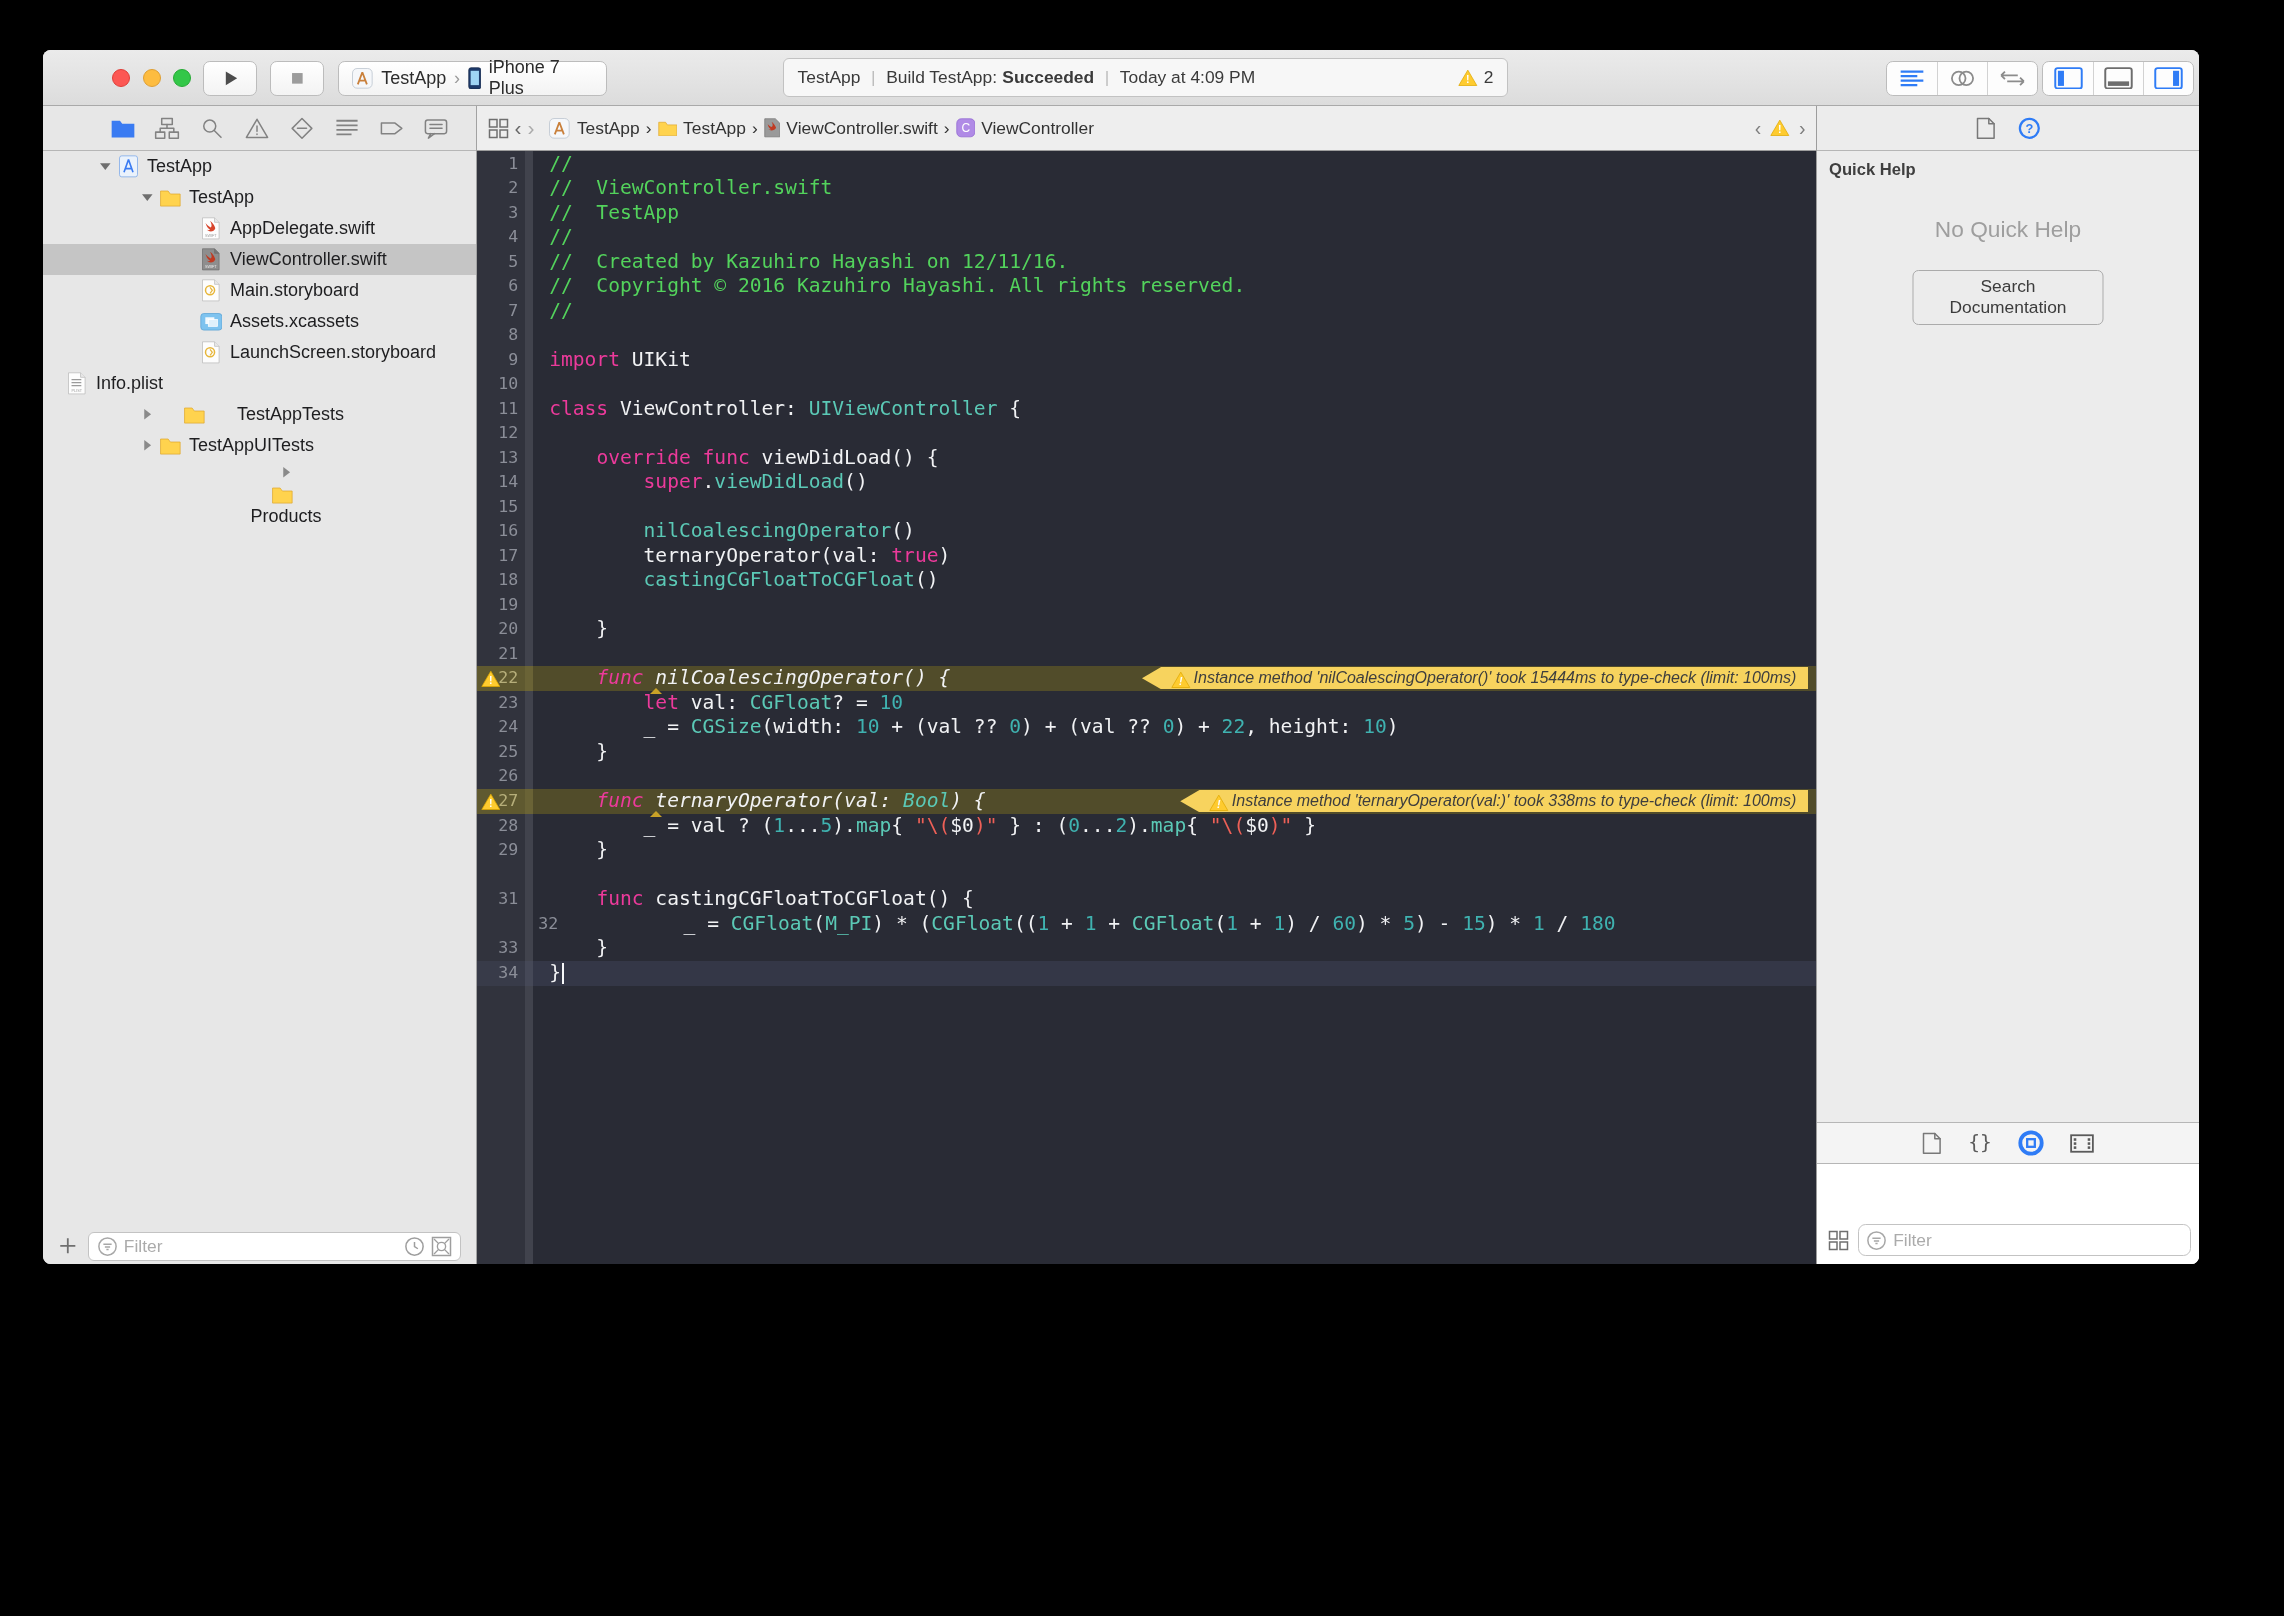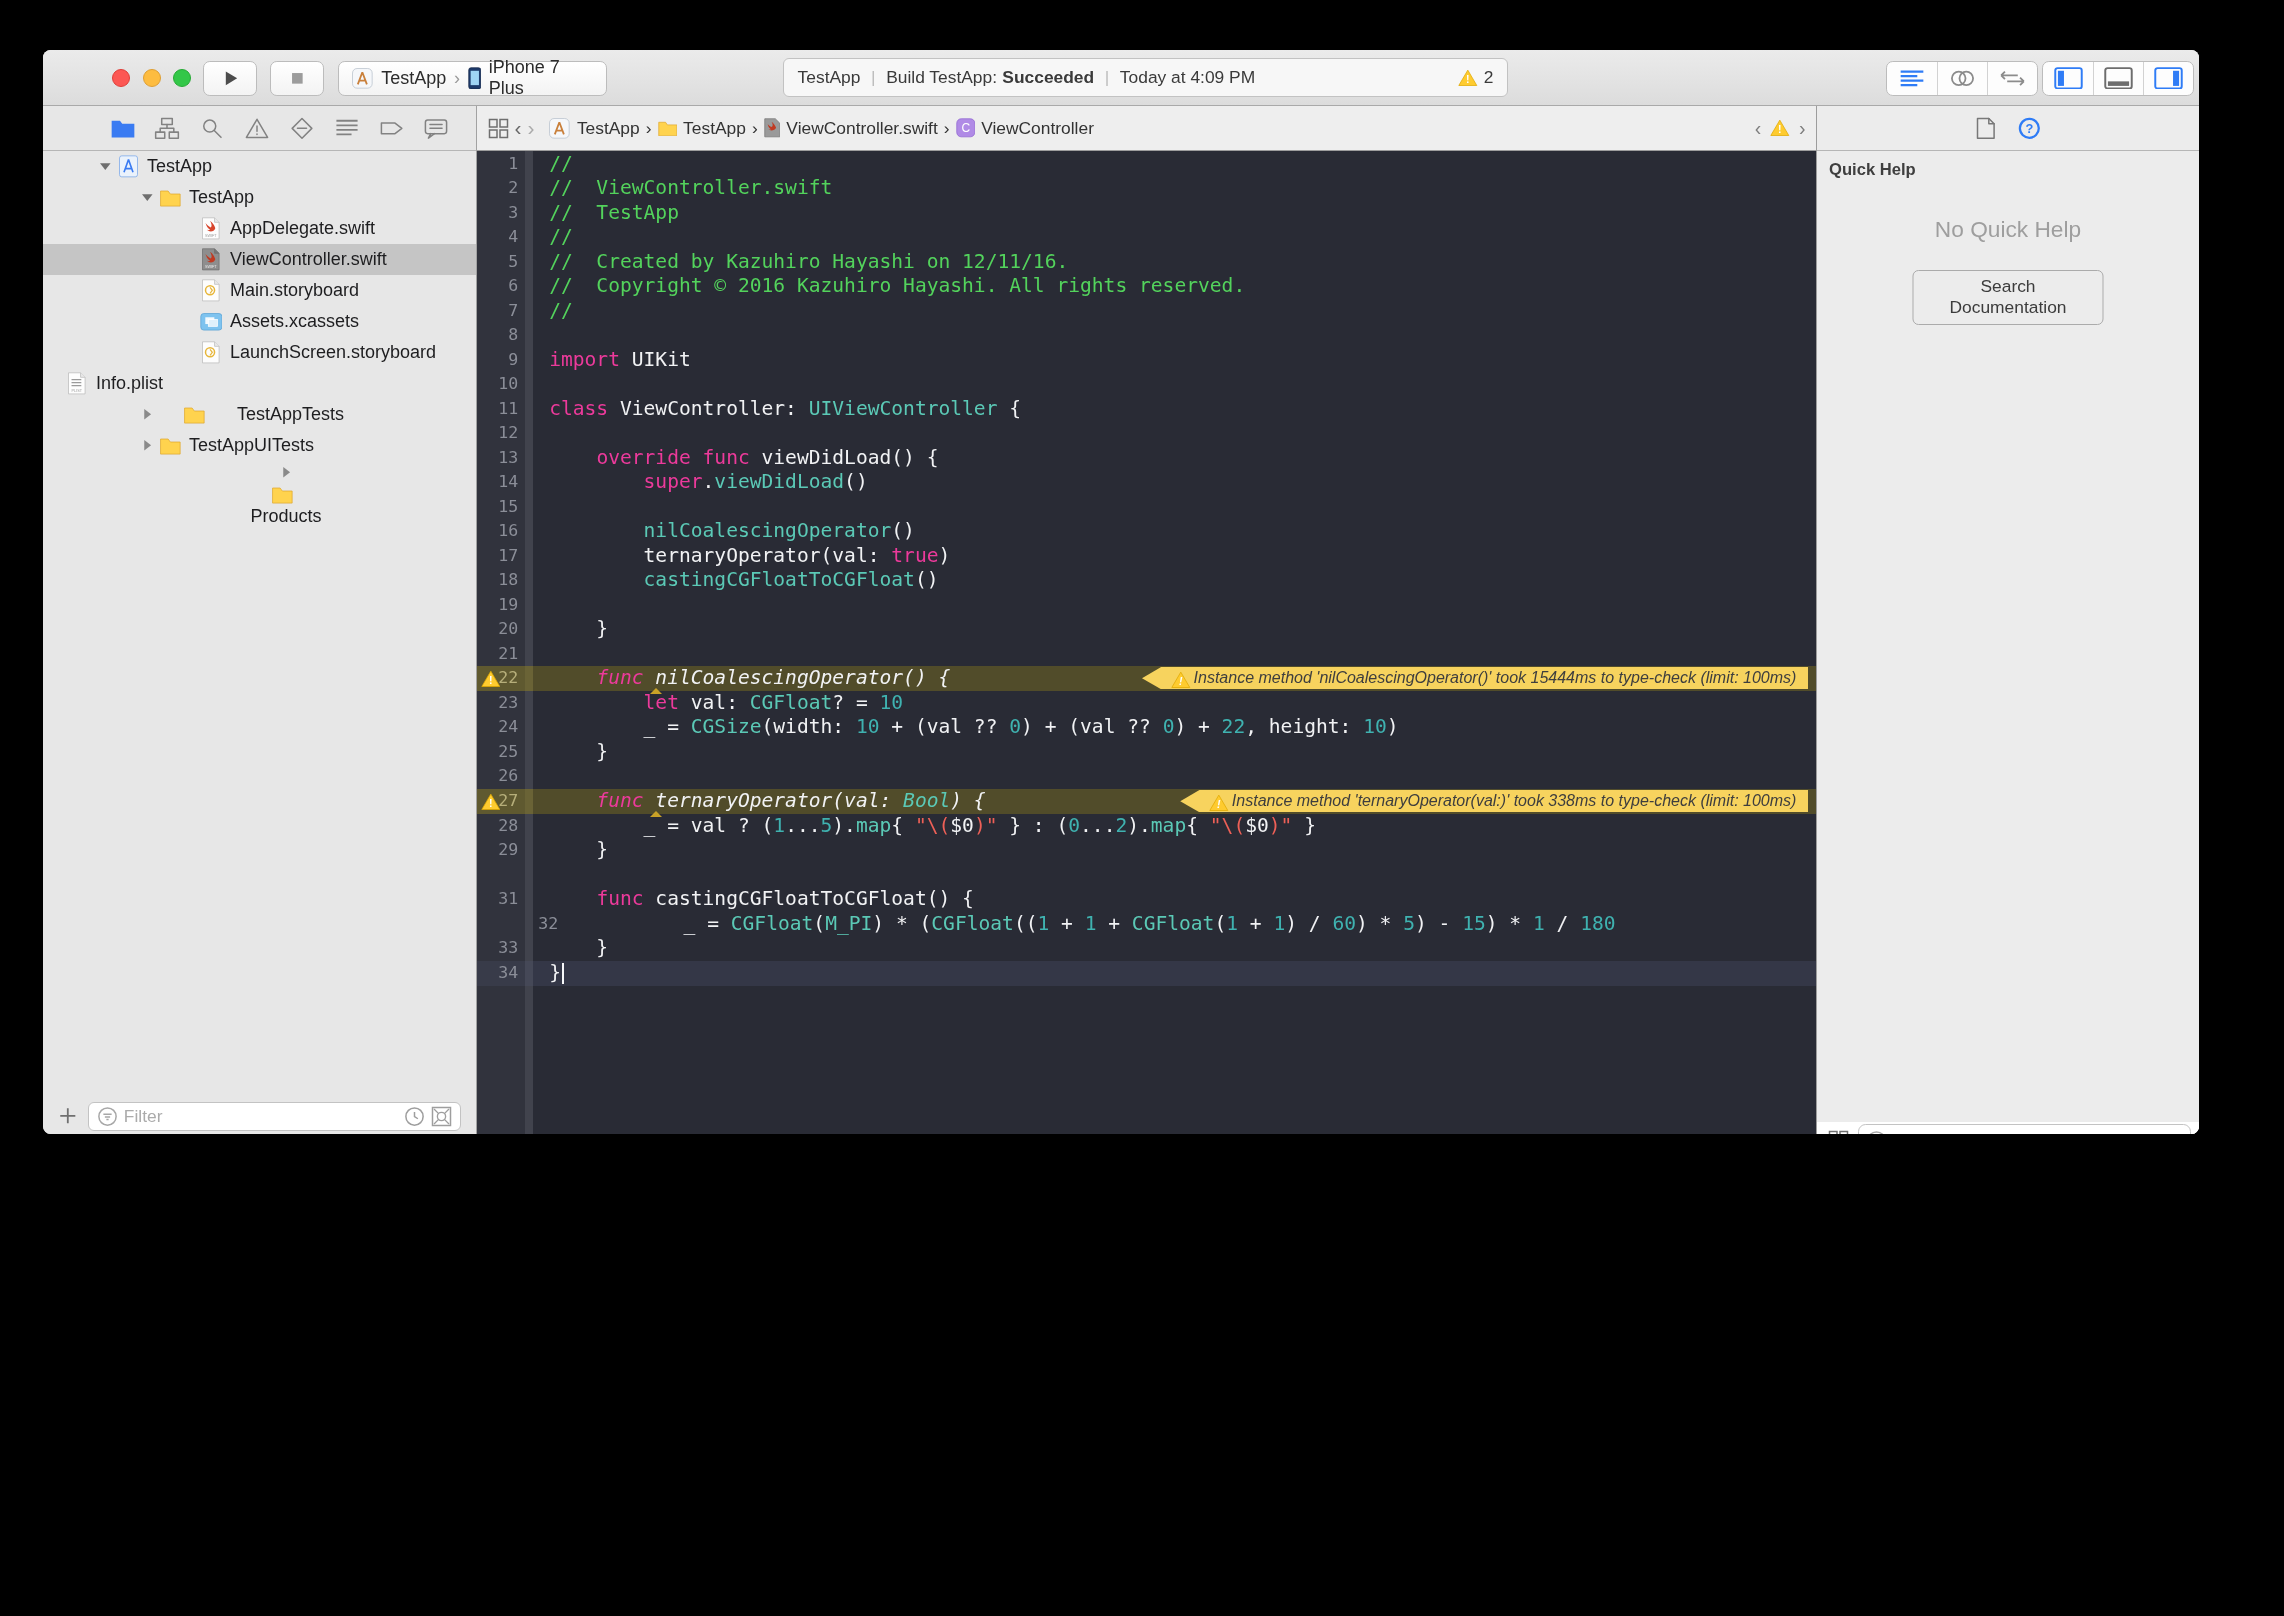--- a/index.html
+++ b/index.html
@@ -1,18 +1,18 @@
 <!DOCTYPE html>
 <html style="font-size:12px"><head>
 <meta charset="utf-8">
 <style>
   * { margin:0; padding:0; box-sizing:border-box; }
   html,body { width:2284px; height:1616px; background:#000; font-family:"Liberation Sans", sans-serif; }
   #window {
-    position:absolute; left:43px; top:50px; width:2156px; height:1084px;
+    position:absolute; left:43px; top:50px; width:2156px; height:1214px;
     background:#ececec; border-radius:7.6px; overflow:hidden;
     box-shadow:0 22.7px 60px rgba(0,0,0,.7);
     display:flex; flex-direction:column;
   }
   
   #toolbar { position:relative; height:56px; flex:none;
     background:linear-gradient(#ebebeb,#dcdcdc); border-bottom:0.8px solid #a9a9a9; }
   .tl { position:absolute; top:19px; width:18px; height:18px; border-radius:50%; }
   .btn-cap { position:absolute; top:10.6px; height:35px; background:linear-gradient(#ffffff,#f3f3f3);
     border:0.8px solid #bcbcbc; border-radius:6.8px; display:flex; align-items:center; justify-content:center; }

